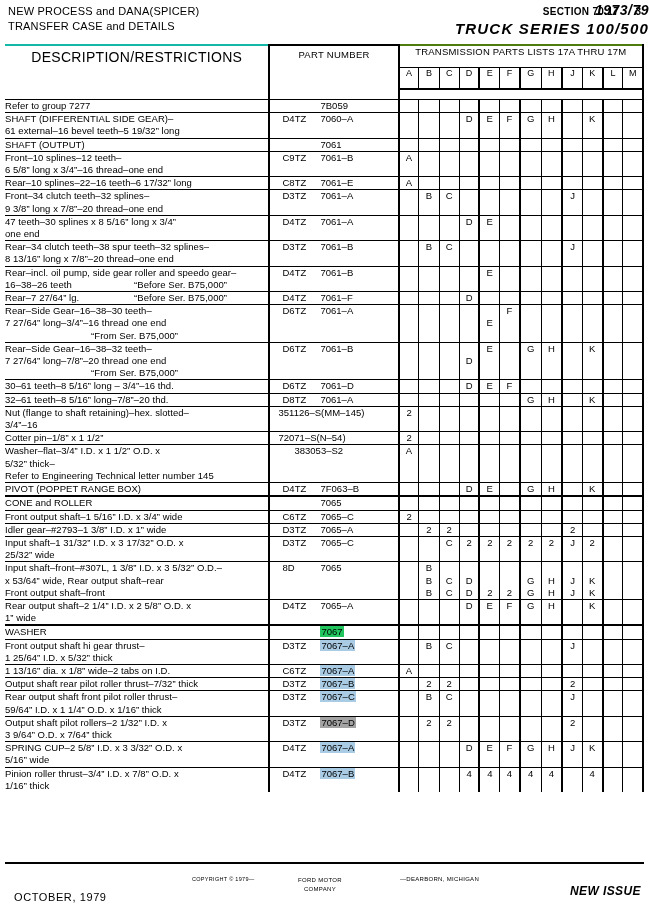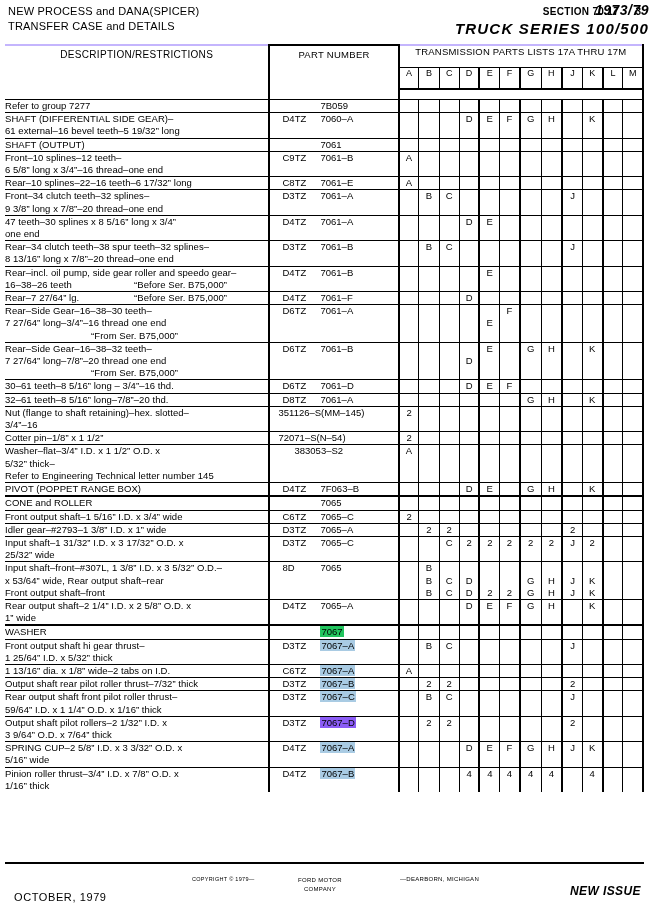--- a/index.html
+++ b/index.html
@@ -19,25 +19,25 @@
   .hdr-c1{font-size:14px;letter-spacing:.5px;}
   .hdr-c2{font-size:15px;letter-spacing:1.2px;margin-top:2px;}
   .hdr-right{position:absolute;right:30px;top:6px;font-size:10px;font-weight:bold;letter-spacing:.3px;padding-left:7px;}
   .hdr-pg{position:absolute;right:8px;top:6px;font-size:10px;font-weight:bold;}
 
   
   table.main{border-collapse:collapse;table-layout:fixed;width:639px;margin:0 5px;}
   table.main td,table.main th{padding:0;font-weight:normal;vertical-align:top;}
 
   .colhdr-top td{height:13px;border-bottom:1px solid #000;text-align:center;font-size:9.5px;letter-spacing:.2px;}
-  .colhdr-top .t-desc{border-right:2px solid #000;border-left:none;border-top:2px solid #c4b5fd;border-bottom:none;
-      height:40px;vertical-align:top;padding-top:3px;font-size:10px;letter-spacing:.3px;}
+  .colhdr-top .t-desc{border-right:2px solid #000;border-left:none;border-top:2px solid #14b8a6;border-bottom:none;
+      height:40px;vertical-align:top;padding-top:3px;font-size:14px;letter-spacing:.3px;}
   .colhdr-top .t-part{border-right:2px solid #000;border-top:2px solid #000;border-bottom:none;
       height:40px;vertical-align:top;padding-top:3px;font-size:9.5px;letter-spacing:.3px;}
-  .colhdr-top .t-trans{border-top:2px solid #c4b5fd;border-bottom:1px solid #000;border-right:2px solid #000;
+  .colhdr-top .t-trans{border-top:2px solid #4d7c0f;border-bottom:1px solid #000;border-right:2px solid #000;
       font-size:9.5px;letter-spacing:.2px;height:15px;}
   .colhdr-sub td{height:14px;font-size:9px;text-align:center;border-bottom:2px solid #000;}
   .colhdr-sub .gc{border-left:1px solid #000;}
   .colhdr-sub .gc.grp{border-left:2px solid #000;}
   .colhdr-sub .gc.last{border-right:2px solid #000;}
   .spacer-row td{height:9px;border:none;}
   .spacer-row td.sp-desc{border-right:2px solid #000;}
   .spacer-row td.sp-part{border-right:2px solid #000;}
   .spacer-row td.sp-m{border-right:2px solid #000;}
 
@@ -1653,21 +1653,21 @@
           <td class="cell last">
             <div>&nbsp;</div>
             <div>&nbsp;</div>
           </td>
         </tr>
         <tr class="r topline">
           <td class="desc"><div class="desc-line">Output shaft pilot rollers–2 1/32” I.D. x</div><div class="desc-line">3 9/64” O.D. x 7/64” thick</div></td>
           <td class="part">
             <div class="pn">
               <span class="pre">D3TZ</span>
-              <span class="num"><span class="hl" style="background: #8b5cf6;">7067–D</span></span>
+              <span class="num"><span class="hl" style="background: #a3a3a3;">7067–D</span></span>
             </div>
           </td>
           <td class="cell grp">
             <div>&nbsp;</div>
             <div>&nbsp;</div>
           </td>
           <td class="cell">
             <div>2</div>
             <div>&nbsp;</div>
           </td>

